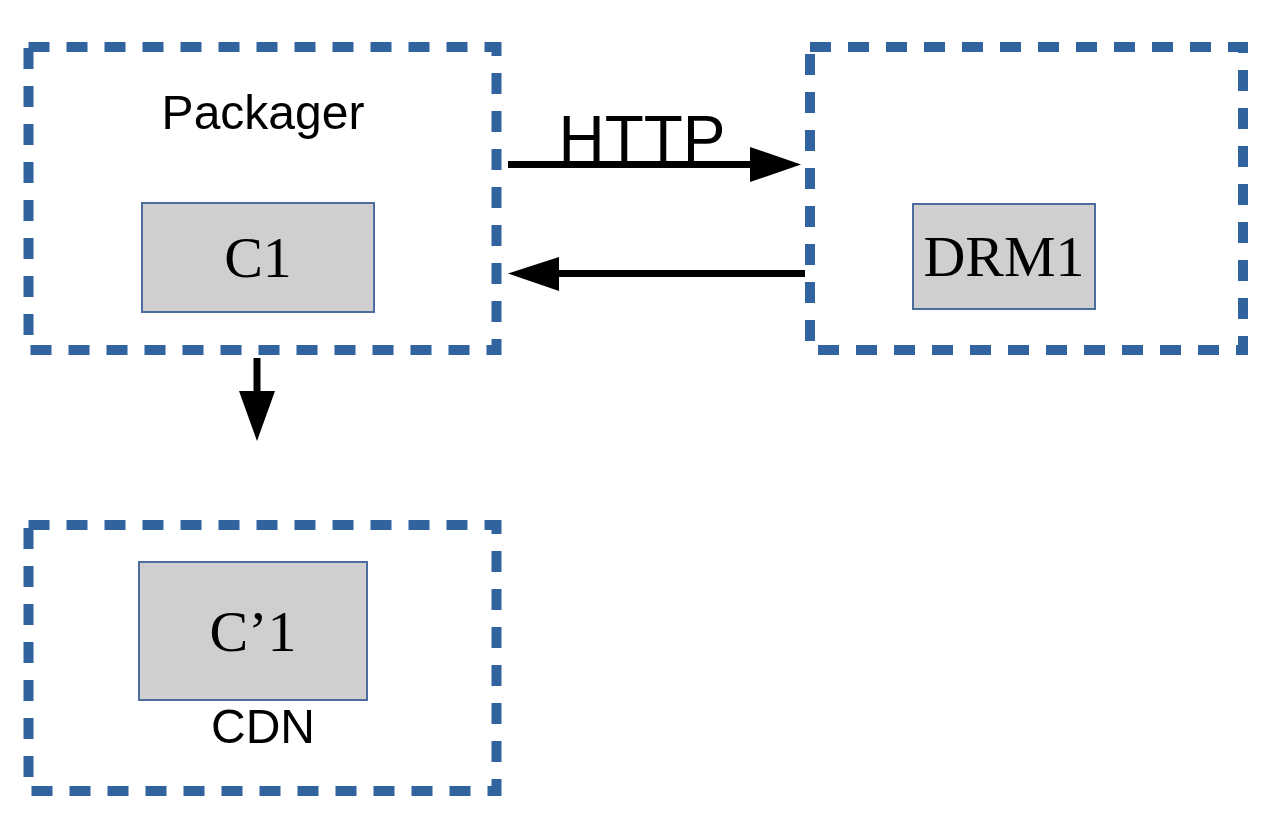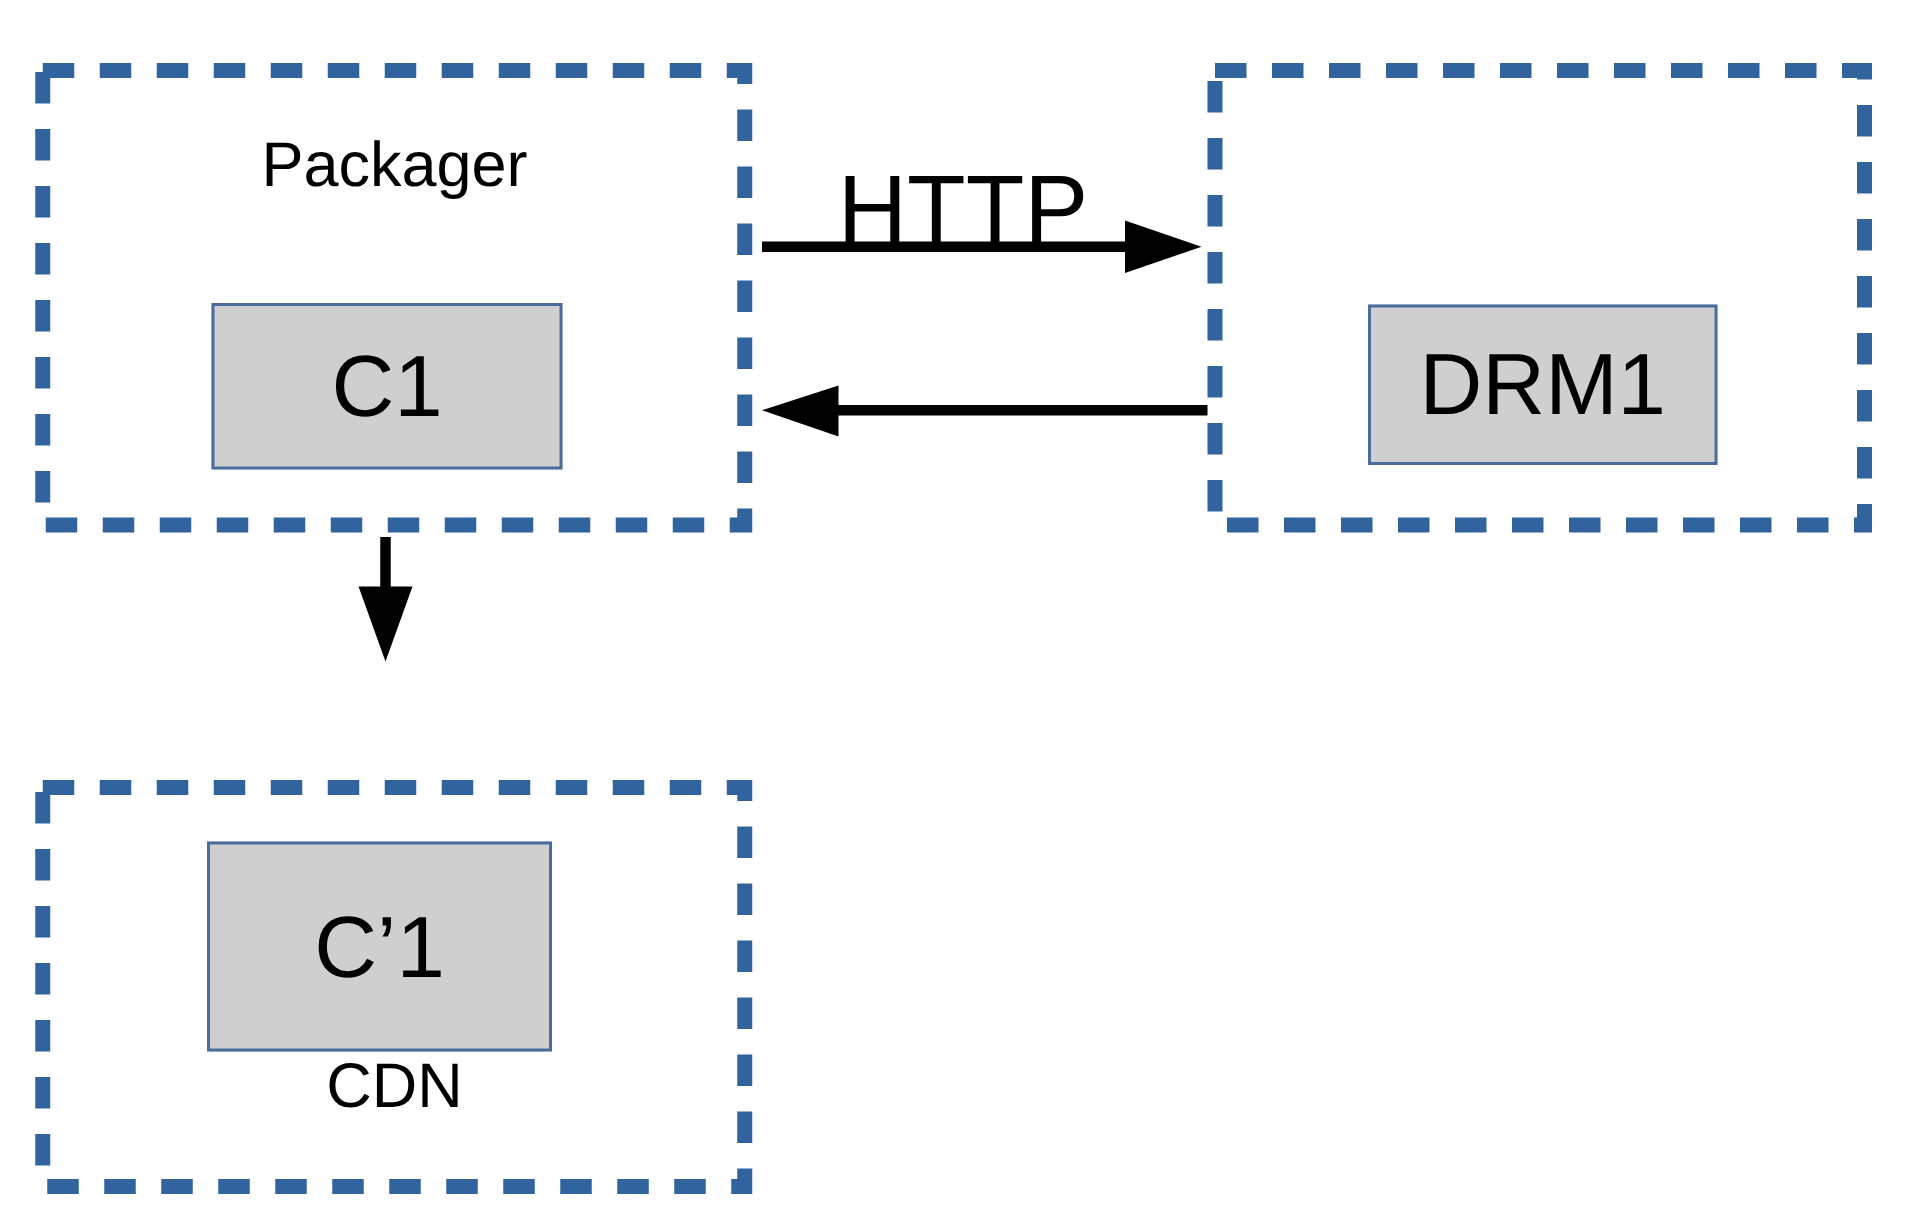--- a/index.html
+++ b/index.html
@@ -30,50 +30,51 @@
   .arrow-line {
     stroke: var(--arrow, #000);
     stroke-width: 7;
   }
   .arrow-head {
     fill: var(--arrow, #000);
     stroke: none;
   }
   .label {
     position: absolute;
-    font-size: 42px;
+    font-size: 48px;
     line-height: 1;
     text-align: center;
     white-space: nowrap;
     color: var(--text, #000);
   }
   .edge-label {
     font-size: 64px;
   }
   .chip {
     position: absolute;
     background: var(--chip-fill, #CFCFCF);
     border: 2px solid var(--chip-border, #4A6D9E);
     display: flex;
     align-items: center;
     justify-content: center;
     font-size: 58px;
     box-sizing: border-box;
     color: var(--text, #000);
+    font-family: Liberation Serif, serif;
   }
   
   .label.packager { left: 23px;  top: 89px;  width: 480px; }
   .label.drm      { left: 805px; top: 96px;  width: 443px; }
   .label.enc      { left: 28px;  top: 453px; width: 480px; }
   .label.cdn      { left: 23px;  top: 703px; width: 480px; }
   .label.http     { left: 492px; top: 107px; width: 300px; }
   .label.k1       { left: 496px; top: 221px; width: 300px; }
   
   .chip.c1   { left: 141px; top: 202px; width: 234px; height: 111px; }
-  .chip.drm1 { left: 912px; top: 203px; width: 233px; height: 107px; }
+  .chip.drm1 { left: 912px; top: 203px; width: 184px; height: 107px; }
   .chip.cp1  { left: 138px; top: 561px; width: 230px; height: 140px; }
 </style>
 </head>
 <body>
 
 <div id="canvas">
 
   <svg id="shapes" viewBox="0 0 1280 820" xmlns="http://www.w3.org/2000/svg">
 
     <rect class="dashed-outline" x="28.5" y="47" width="468" height="303"></rect>

